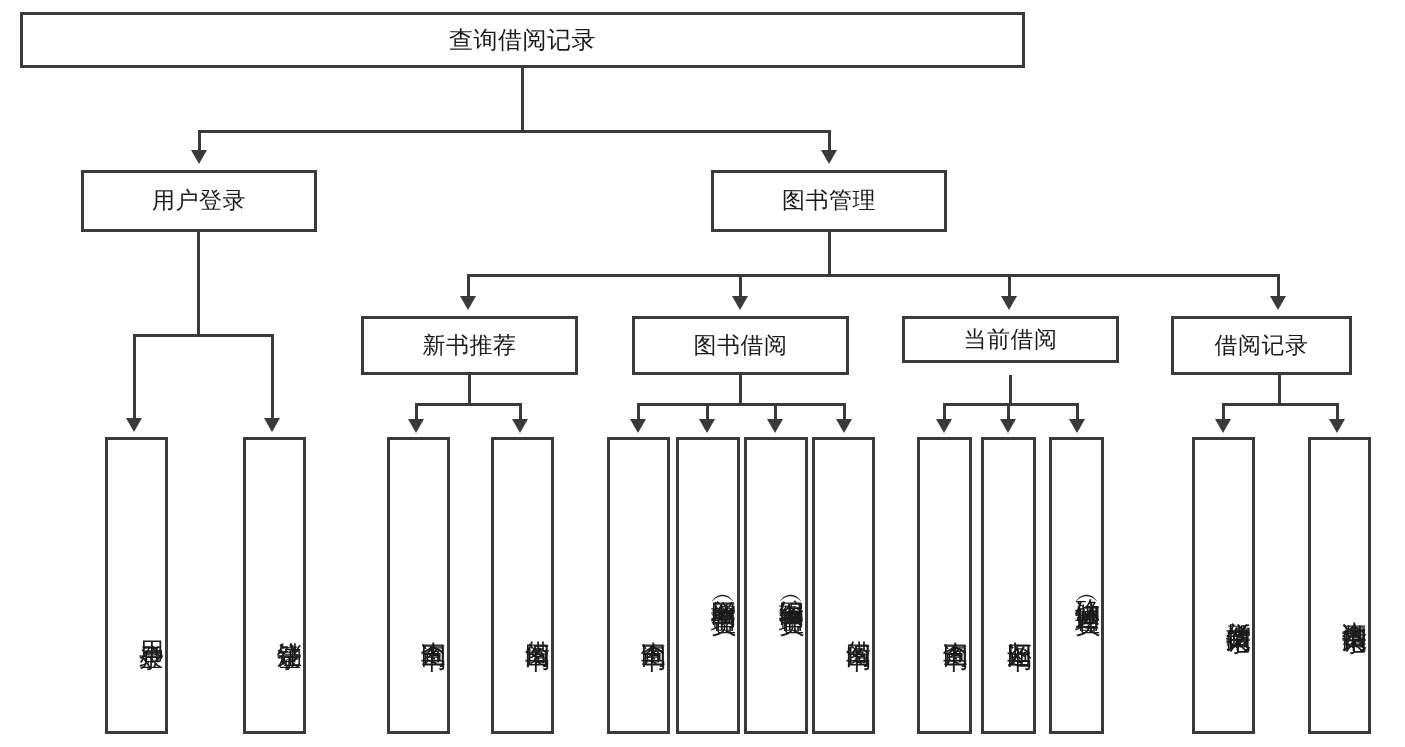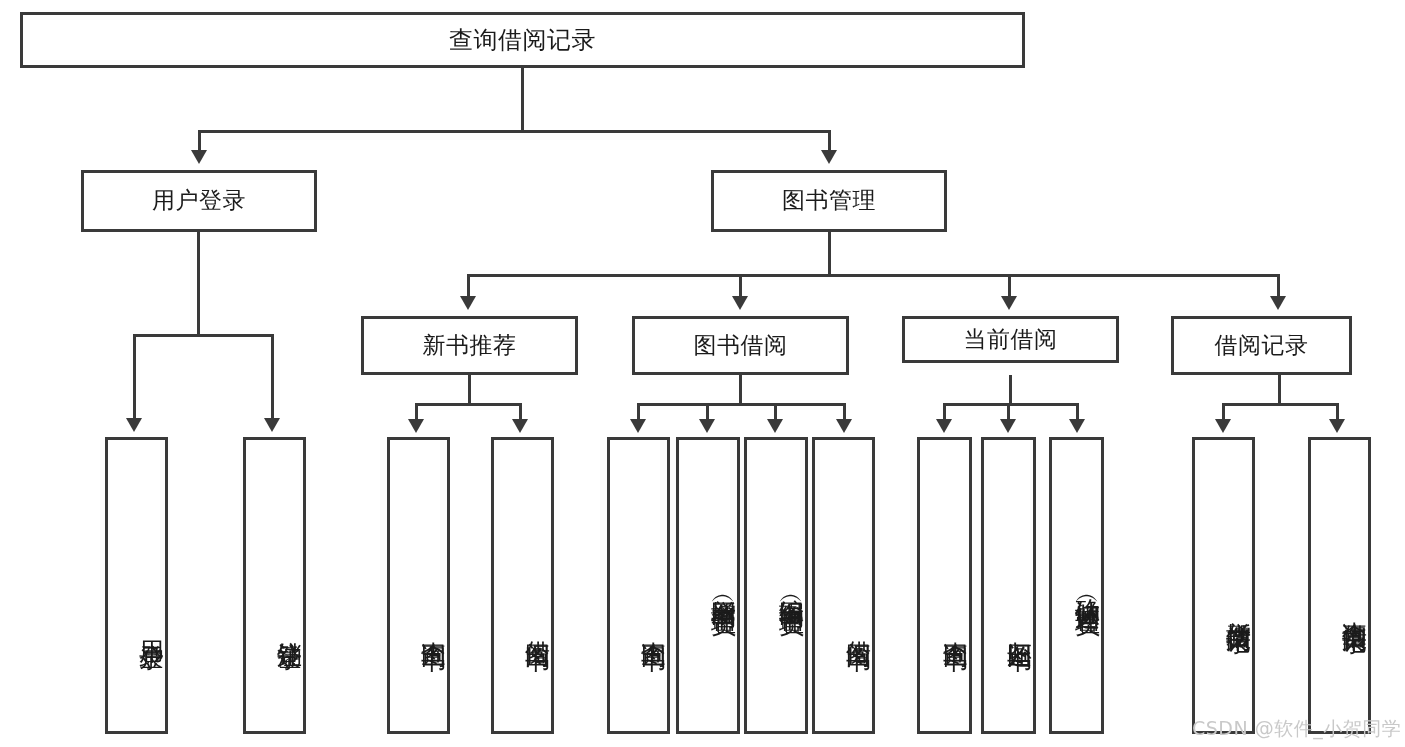--- a/index.html
+++ b/index.html
@@ -166,15 +166,14 @@
   <div class="node v top" style="left:744px; top:437px; width:64px; height:297px;">编辑图书（管理员）</div>
   <div class="node v" style="left:812px; top:437px; width:63px; height:297px; padding-top:78px;">借阅图书</div>
 
   <div class="node v" style="left:917px; top:437px; width:55px; height:297px; padding-top:78px;">查询图书</div>
   <div class="node v" style="left:981px; top:437px; width:55px; height:297px; padding-top:78px;">归还图书</div>
   <div class="node v top" style="left:1049px; top:437px; width:55px; height:297px;">确认归还（管理员）</div>
 
   <div class="node v" style="left:1192px; top:437px; width:63px; height:297px; padding-top:42px;">新增借阅记录</div>
   <div class="node v" style="left:1308px; top:437px; width:63px; height:297px; padding-top:42px;">查询借阅记录</div>
 
-  <div id="watermark" style="left:1192px; top:716px;">CSDN @软件_小贺同学</div>
 
 </div>
 
 </body></html>

